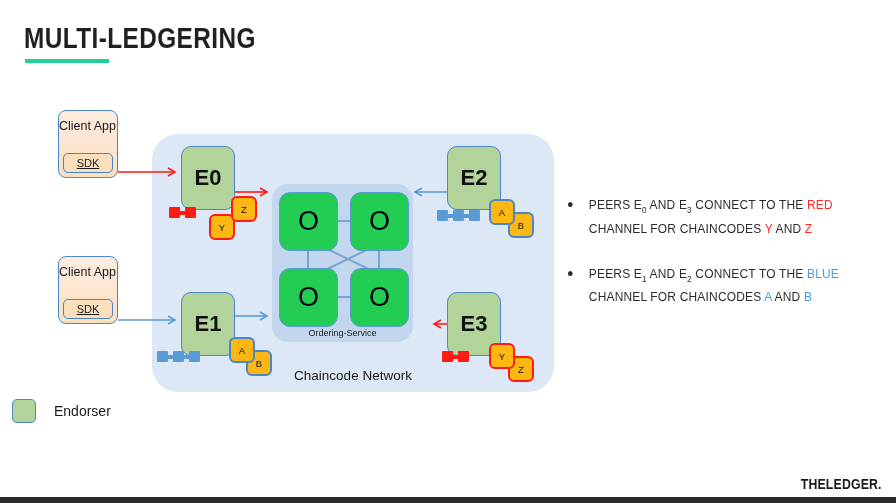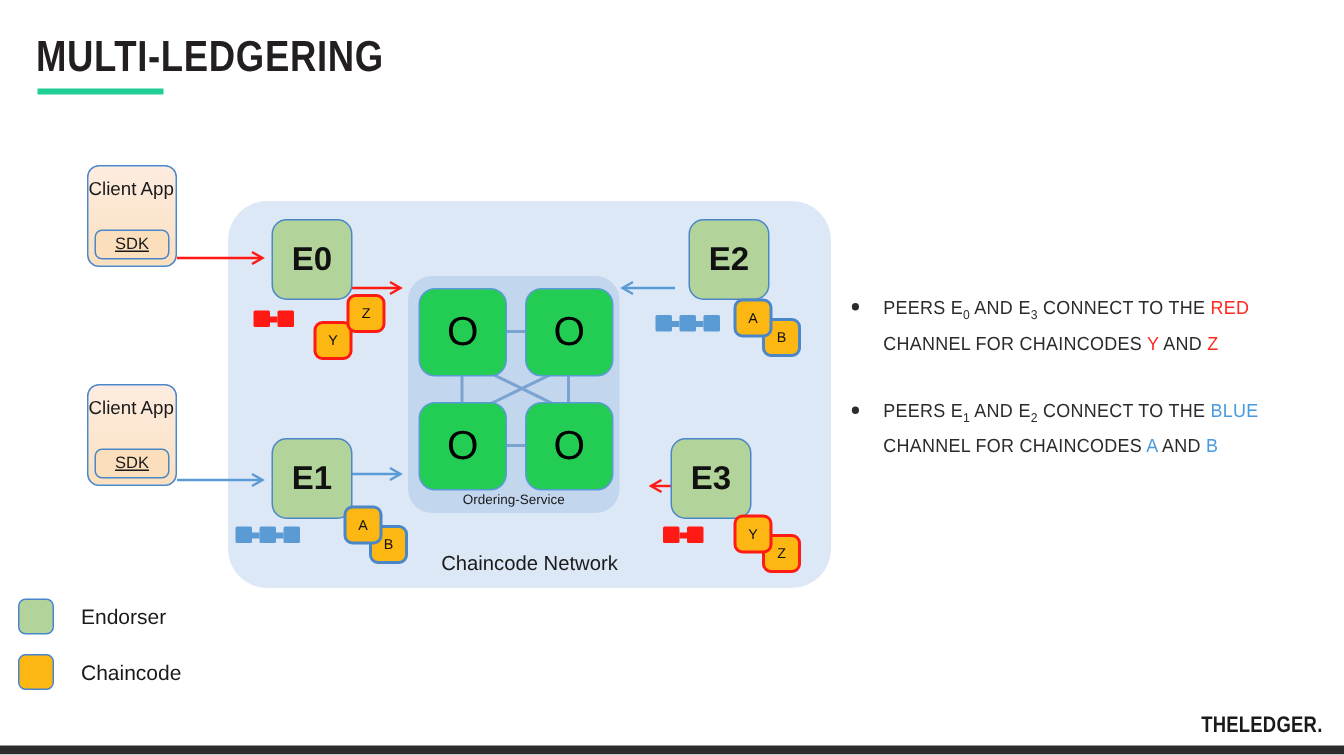--- a/index.html
+++ b/index.html
@@ -149,36 +149,36 @@
     color: #1a1a1a;
     text-decoration: underline;
   }
   #client-app-1 { left: 58px; top: 110px; }
   #client-app-2 { left: 58px; top: 256px; }
 
   
   .endorser {
     position: absolute;
     width: 54px;
-    height: 54px;
+    height: 64px;
     border-radius: 10px;
     background: #b2d49a;
     border: 1.6px solid #4a86c8;
     box-sizing: border-box;
     display: flex;
     align-items: center;
     justify-content: center;
     font-size: 22px;
     font-weight: bold;
     color: #111;
     z-index: 5;
   }
   #endorser-e0 { left: 181px; top: 146px; }
   #endorser-e1 { left: 181px; top: 292px; }
-  #endorser-e2 { left: 447px; top: 146px; margin-left: 12px; }
+  #endorser-e2 { left: 447px; top: 146px; }
   #endorser-e3 { left: 447px; top: 292px; }
 
   
   .chaincode {
     position: absolute;
     width: 26px;
     height: 26px;
     border-radius: 6px;
     background: #fcb713;
     box-sizing: border-box;
@@ -429,20 +429,16 @@
     <span class="bullet-dot"></span><span>PEERS E</span><sub>1</sub><span> AND E</span><sub>2</sub><span> CONNECT TO THE </span><span class="blue-text">BLUE</span><span> CHANNEL FOR CHAINCODES </span><span class="blue-text">A</span><span> AND </span><span class="blue-text">B</span>
   </div>
 
 </div>
 
 <div id="legend">
   <div class="legend-row">
     <span class="legend-swatch" id="legend-swatch-endorser" style="background: rgb(178, 212, 154);"></span>
     <span class="legend-label">Endorser</span>
   </div>
-  <div class="legend-row">
-    <span class="legend-swatch" id="legend-swatch-chaincode" style="background: rgb(252, 183, 19);"></span>
-    <span class="legend-label">Chaincode</span>
-  </div>
 </div>
 
 <div id="footer-brand">THELEDGER.</div>
 <div id="footer-bar"></div>
 
 </body></html>

